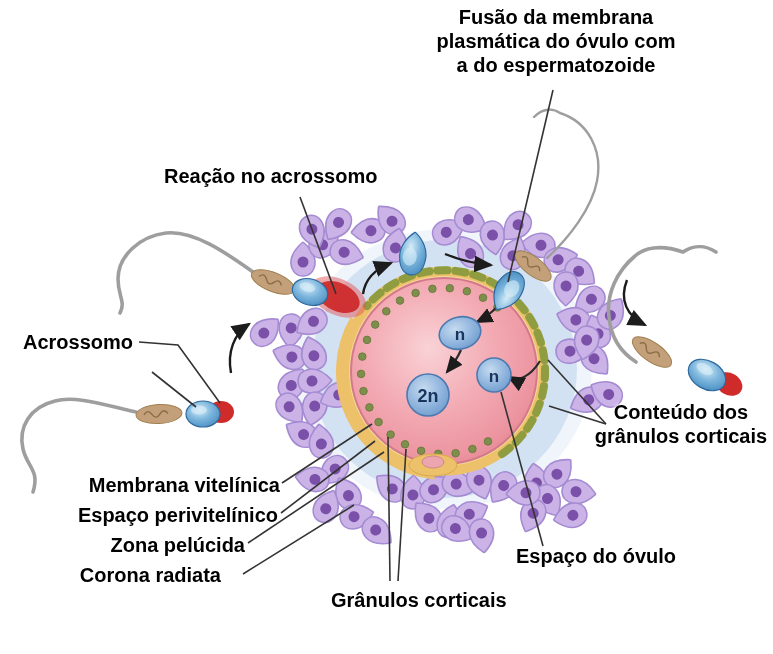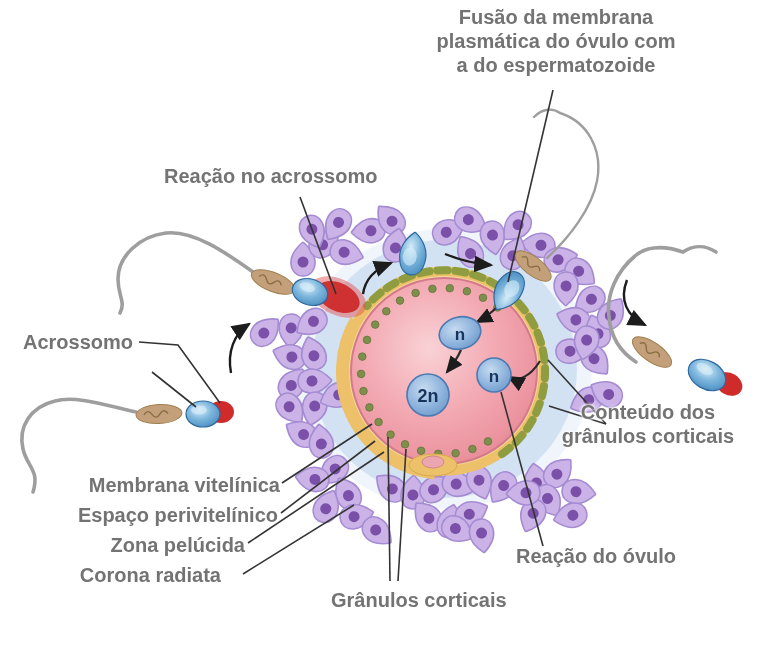--- a/index.html
+++ b/index.html
@@ -1,19 +1,19 @@
 <!DOCTYPE html>
 <html style="--egg-cytoplasm: #f0a0ab; --zona-pellucida: #ecc169; --perivitelline-space: #d3e2f3; --corona-cell: #cbb3e8; --corona-cell-border: #a58cd2; --corona-nucleus: #7b50a8; --sperm-head-blue: #4f90c4; --acrosome-red: #cf2b2b; --midpiece-tan: #c3a07a; --tail-gray: #9e9e9e; --cortical-granule: #7d8f4a; --granule-content-green: #8a9b3e; --pronucleus-blue: #7da3d4; --label-text: #1b1b1b;"><head>
 <meta charset="utf-8">
 <style>
   html,body{margin:0;padding:0;background:#ffffff;}
   #stage{position:relative;width:773px;height:654px;background:#ffffff;overflow:hidden;
          font-family:"Liberation Sans","DejaVu Sans",sans-serif;}
   #art{position:absolute;left:0;top:0;}
-  .lbl{position:absolute;font-weight:bold;font-size:20px;line-height:1.2;color:#737373;
+  .lbl{position:absolute;font-weight:bold;font-size:20px;line-height:1.2;color:#000000;
        text-shadow:0 0 3px #fff,0 0 3px #fff,0 0 4px #fff;}
   .lbl.center{text-align:center;}
   .nowrap{white-space:nowrap;text-align:right;}
   .lbl span{display:block;white-space:nowrap;}
   
   .tail{fill:none;stroke:var(--tail-gray);stroke-width:3.6;stroke-linecap:round;}
   .tail2{fill:none;stroke:var(--tail-gray);stroke-width:2.4;stroke-linecap:round;}
   .mp{fill:var(--midpiece-tan);stroke:#a08050;stroke-width:1;}
   .mpw{fill:none;stroke:#8a6d42;stroke-width:1.4;}
   .hd{fill:url(#gradHead);stroke:#2e689c;stroke-width:1.2;}
@@ -268,19 +268,19 @@
   <div class="lbl nowrap" style="right:493px;top:473px;">Membrana vitelínica</div>
 
   <div class="lbl nowrap" style="right:495px;top:503px;">Espaço perivitelínico</div>
 
   <div class="lbl nowrap" style="right:528px;top:533px;margin-left:48px;">Zona pelúcida</div>
 
   <div class="lbl nowrap" style="right:552px;top:563px;">Corona radiata</div>
 
   <div class="lbl nowrap" style="left:331px;top:588px;">Grânulos corticais</div>
 
-  <div class="lbl nowrap" style="left:516px;top:544px;">Reação do óvulo</div>
-
-  <div class="lbl center" style="left:558px;top:400px;width:180px;">
+  <div class="lbl nowrap" style="left:516px;top:544px;">Espaço do óvulo</div>
+
+  <div class="lbl center" style="left:591px;top:400px;width:180px;">
     <span>Conteúdo dos</span>
     <span>grânulos corticais</span>
   </div>
 </div>
 
 </body></html>

